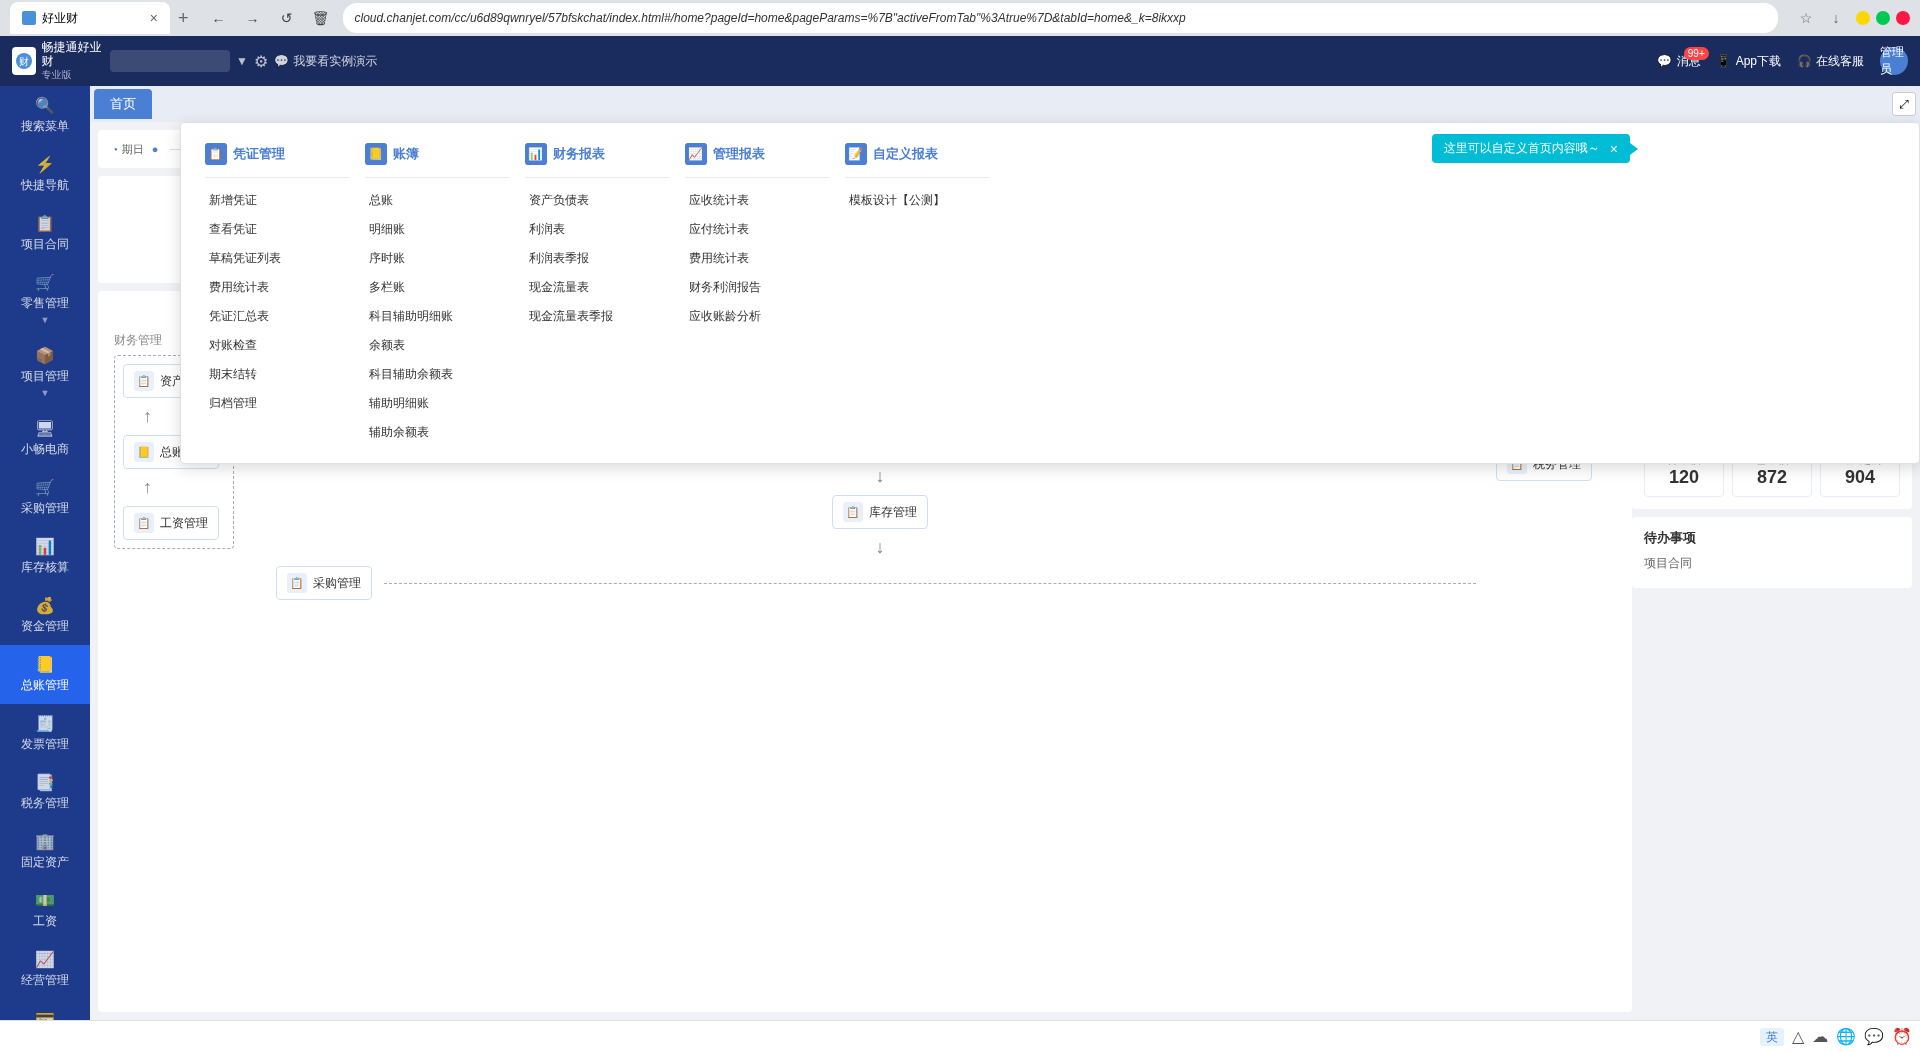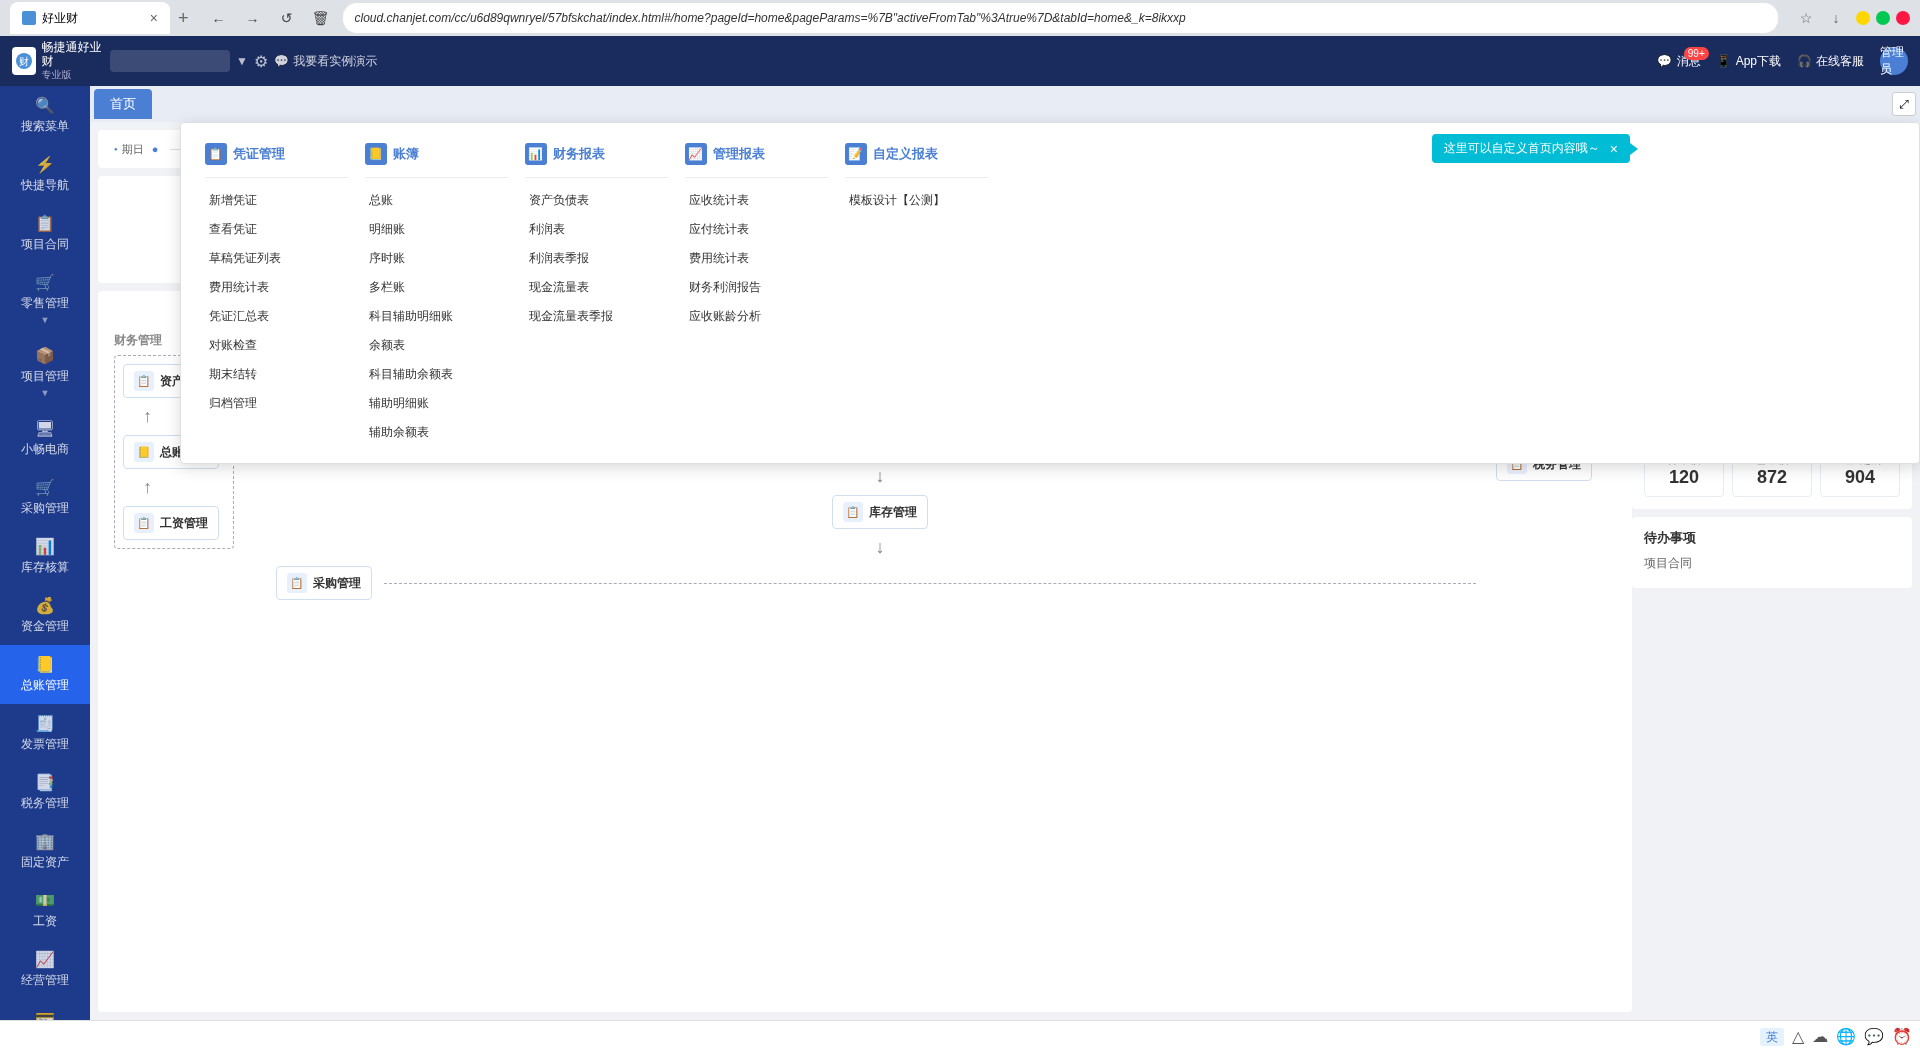--- a/index.html
+++ b/index.html
@@ -83,21 +83,21 @@
 
     
     .icon-grid { background: white; border-radius: 4px; padding: 12px; display: grid; grid-template-columns: repeat(6, 1fr); gap: 8px; }
     .icon-item { display: flex; flex-direction: column; align-items: center; gap: 4px; cursor: pointer; padding: 8px 4px; border-radius: 4px; }
     .icon-box { width: 48px; height: 48px; border-radius: 8px; background: #e8edf5; display: flex; align-items: center; justify-content: center; color: #888; font-size: 11px; position: relative; }
     .icon-box.has-gear { background: #f0f0f0; }
     .icon-label { font-size: 11px; color: #666; text-align: center; }
     .icon-gear { position: absolute; top: 50%; left: 50%; transform: translate(-50%, -50%); font-size: 20px; color: #999; }
 
     
-    .flow-section { background: white; border-radius: 4px; padding: 16px; flex: 1; position: relative; font-weight: bold; }
+    .flow-section { background: white; border-radius: 4px; padding: 16px; flex: 1; position: relative; }
     .flow-header { display: flex; justify-content: flex-end; margin-bottom: 8px; }
     .flow-setup-btn { color: #4a7fd4; font-size: 12px; cursor: pointer; display: flex; align-items: center; gap: 2px; }
     .flow-box { border: 1px solid #d0dff0; border-radius: 4px; padding: 6px 10px; background: white; display: flex; align-items: center; gap: 6px; font-size: 12px; color: #333; width: fit-content; cursor: pointer; }
     .flow-box-icon { width: 20px; height: 20px; background: #e8f0fe; border-radius: 3px; display: flex; align-items: center; justify-content: center; font-size: 11px; color: #4a7fd4; flex-shrink: 0; }
     .flow-more { color: #aaa; font-size: 18px; margin-left: 4px; cursor: pointer; }
 
     
     .right-sidebar { width: 280px; display: flex; flex-direction: column; gap: 8px; flex-shrink: 0; }
 
     

